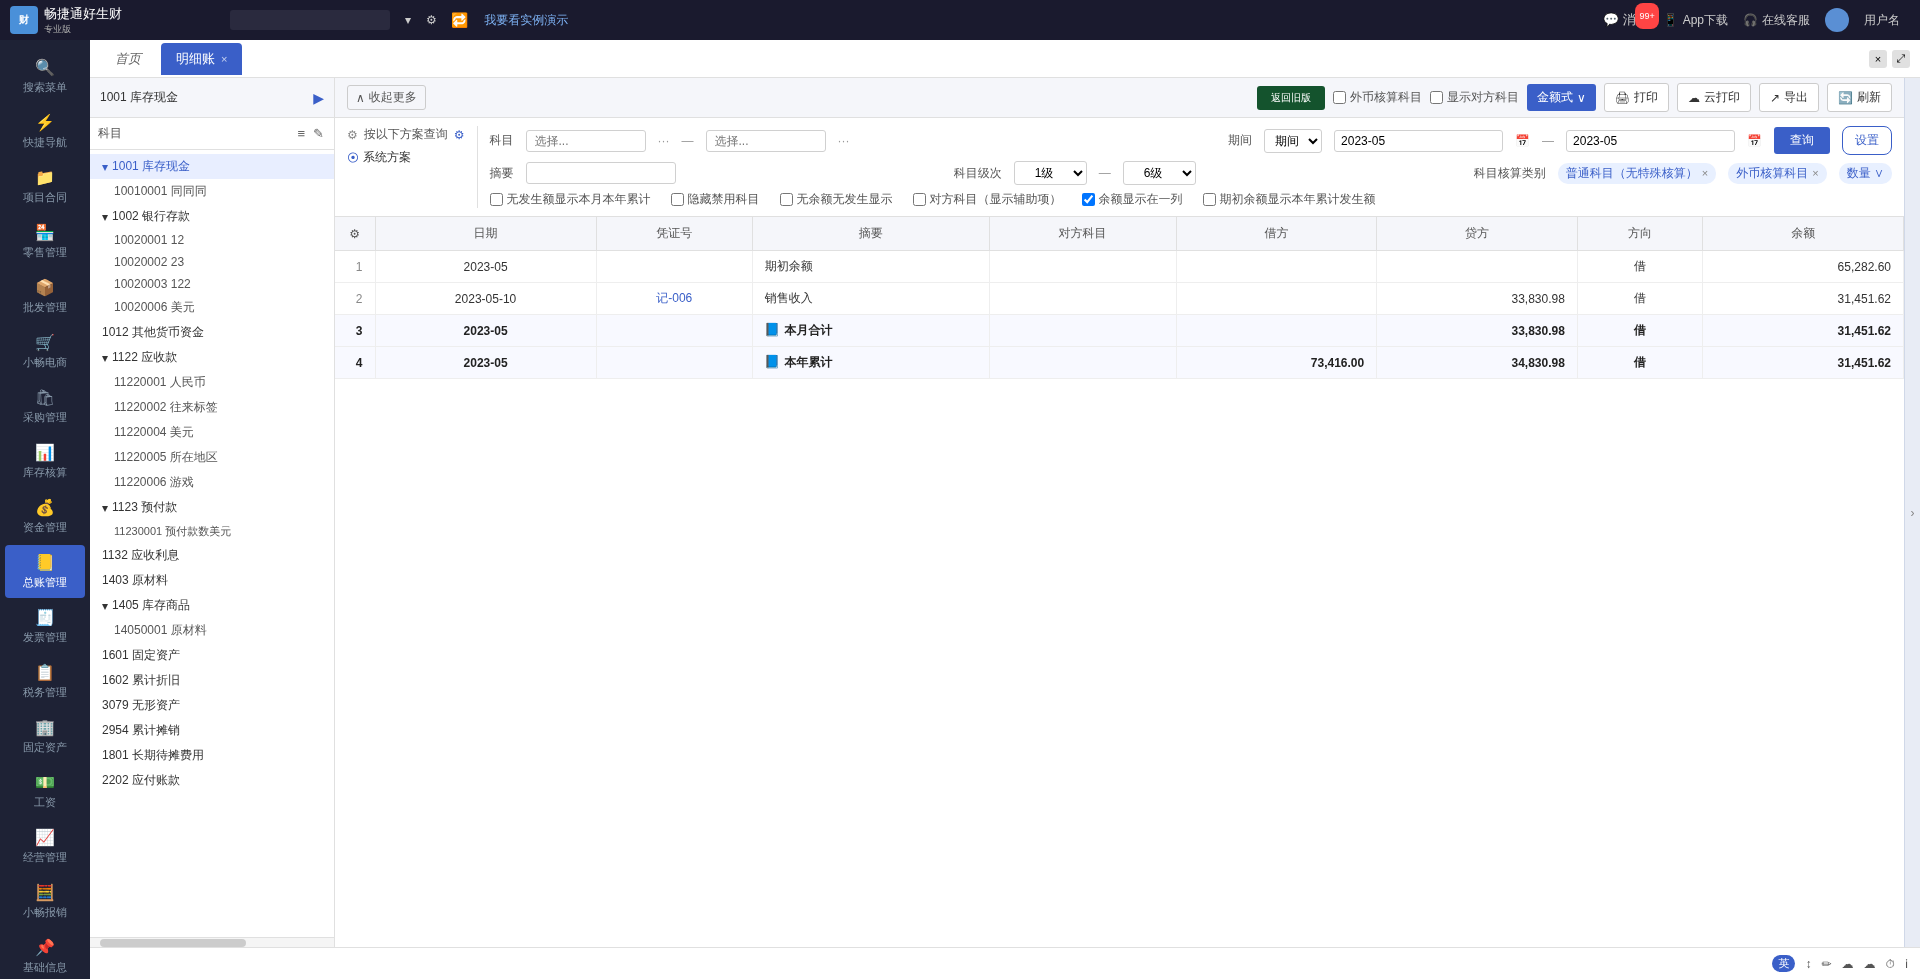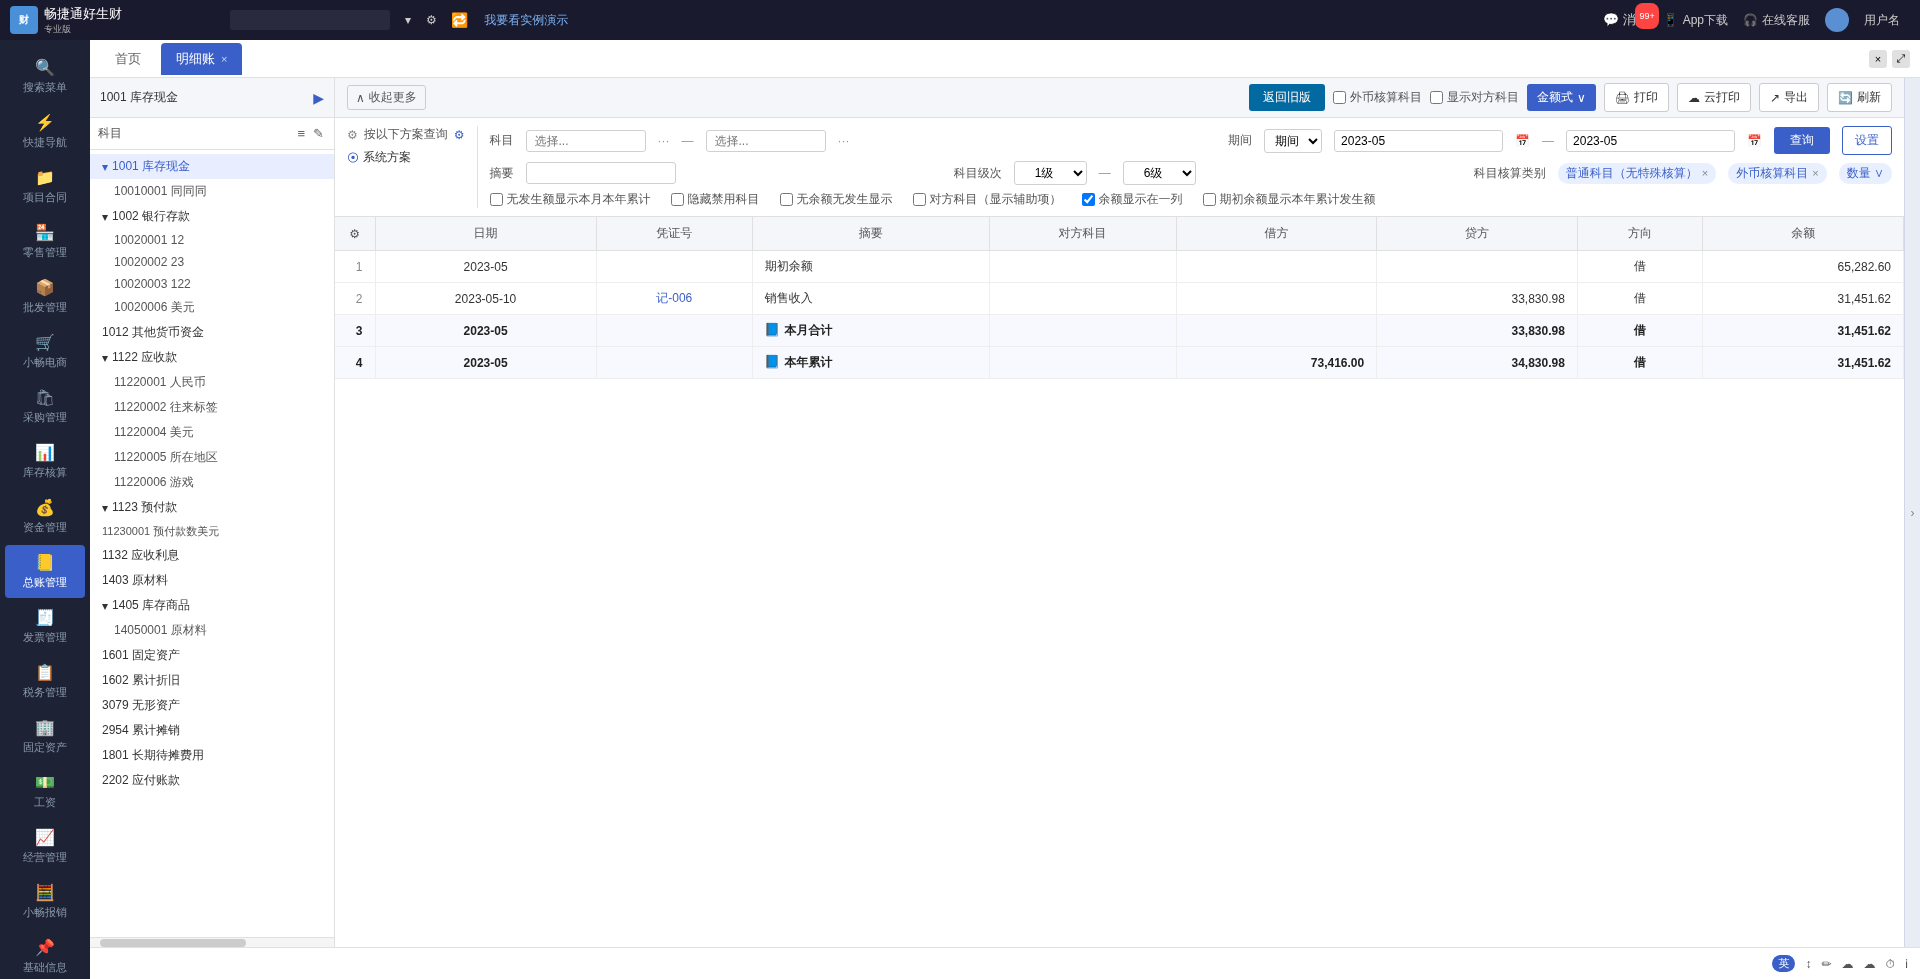--- a/index.html
+++ b/index.html
@@ -30,21 +30,21 @@
     .sidebar-item-icon { font-size: 16px; margin-bottom: 3px; }
 
     
     .main { flex: 1; display: flex; flex-direction: column; background: #f0f2f5; overflow: hidden; }
     
     
     .tab-bar { height: 38px; background: #fff; display: flex; align-items: center; border-bottom: 1px solid #e0e0e0; padding: 0 10px; gap: 5px; }
     .tab { height: 32px; padding: 0 15px; border-radius: 4px 4px 0 0; display: flex; align-items: center; gap: 6px; cursor: pointer; font-size: 13px; color: #666; }
     .tab.active { background: #3a5fc8; color: white; }
     .tab-close { font-size: 11px; opacity: 0.7; }
-    .tab-home { background: none; color: #666; }
+    .tab-home { background: none; color: #666; font-style: italic; }
     .window-controls { margin-left: auto; display: flex; gap: 5px; }
     .win-btn { width: 18px; height: 18px; border-radius: 3px; border: none; cursor: pointer; font-size: 11px; background: #e0e0e0; display: flex; align-items: center; justify-content: center; }
 
     
     .content { flex: 1; display: flex; overflow: hidden; }
 
     
     .tree-panel { width: 245px; background: #fff; border-right: 1px solid #e0e0e0; display: flex; flex-direction: column; overflow: hidden; }
     .tree-header { height: 40px; background: #f5f6fa; border-bottom: 1px solid #e0e0e0; display: flex; align-items: center; padding: 0 10px; gap: 5px; }
     .current-subject { display: flex; align-items: center; gap: 5px; font-size: 12px; color: #333; flex: 1; }
@@ -58,38 +58,38 @@
     .tree-node.active { background: #e8eeff; color: #3a5fc8; font-weight: bold; }
     .tree-node.parent { font-weight: 500; }
     .tree-node.child { padding-left: 24px; color: #555; }
     .tree-scrollbar { height: 10px; border-top: 1px solid #e0e0e0; background: #f5f5f5; }
 
     
     .right-panel { flex: 1; display: flex; flex-direction: column; overflow: hidden; }
     .right-top-bar { height: 40px; background: #f5f6fa; border-bottom: 1px solid #e0e0e0; display: flex; align-items: center; padding: 0 12px; gap: 8px; }
     .expand-btn { background: none; border: 1px solid #ccc; padding: 3px 8px; border-radius: 3px; font-size: 12px; cursor: pointer; color: #555; display: flex; align-items: center; gap: 4px; }
     .top-actions { margin-left: auto; display: flex; align-items: center; gap: 8px; }
-    .btn-primary { background: #0369a1; color: white; border: none; padding: 5px 14px; border-radius: 3px; font-size: 12px; cursor: pointer; }
+    .btn-primary { background: #14532d; color: white; border: none; padding: 5px 14px; border-radius: 3px; font-size: 10px; cursor: pointer; }
     .btn-default { background: white; color: #333; border: 1px solid #ccc; padding: 5px 10px; border-radius: 3px; font-size: 12px; cursor: pointer; display: flex; align-items: center; gap: 4px; }
     .checkbox-label { display: flex; align-items: center; gap: 4px; font-size: 12px; color: #555; cursor: pointer; }
     .dropdown-btn { background: #3a5fc8; color: white; border: none; padding: 5px 10px; border-radius: 3px; font-size: 12px; cursor: pointer; display: flex; align-items: center; gap: 4px; }
 
     
     .filter-area { background: #fff; border-bottom: 1px solid #e0e0e0; padding: 8px 12px; }
     .filter-row { display: flex; align-items: center; gap: 12px; margin-bottom: 6px; }
     .filter-label { font-size: 12px; color: #555; white-space: nowrap; }
     .filter-input { border: 1px solid #d0d0d0; border-radius: 3px; padding: 3px 8px; font-size: 12px; color: #333; min-width: 120px; }
     .filter-sep { color: #999; }
     .filter-select { border: 1px solid #d0d0d0; border-radius: 3px; padding: 3px 16px; font-size: 12px; background: white; min-width: 60px; }
     .filter-tag { background: #e8f0ff; color: #3a5fc8; padding: 2px 8px; border-radius: 10px; font-size: 12px; display: flex; align-items: center; gap: 4px; }
     .filter-tag-close { cursor: pointer; color: #888; font-size: 11px; }
     .filter-checkbox-row { display: flex; align-items: flex-end; gap: 20px; flex-wrap: wrap; }
     .filter-checkbox { display: flex; align-items: center; gap: 4px; font-size: 12px; color: #555; }
     .query-btn { background: #3a5fc8; color: white; border: none; padding: 5px 16px; border-radius: 3px; font-size: 12px; cursor: pointer; }
-    .set-btn { background: white; color: #3a5fc8; border: 1px solid #3a5fc8; padding: 5px 12px; border-radius: 3px; font-size: 12px; cursor: pointer; }
+    .set-btn { background: white; color: #3a5fc8; border: 1px solid #3a5fc8; padding: 5px 12px; border-radius: 8px; font-size: 12px; cursor: pointer; }
     .date-input { border: 1px solid #d0d0d0; border-radius: 3px; padding: 3px 6px; font-size: 12px; min-width: 85px; }
     .period-select { border: 1px solid #d0d0d0; border-radius: 3px; padding: 3px 6px; font-size: 12px; background: white; }
 
     
     .table-wrapper { flex: 1; overflow: auto; background: #fff; }
     table { width: 100%; border-collapse: collapse; font-size: 12px; }
     thead tr { background: #f5f6fa; }
     th { padding: 8px 12px; text-align: center; border-bottom: 1px solid #e0e0e0; border-right: 1px solid #e0e0e0; font-weight: 500; color: #555; white-space: nowrap; }
     td { padding: 7px 12px; border-bottom: 1px solid #eee; border-right: 1px solid #eee; text-align: center; color: #333; }
     tr.summary { font-weight: bold; background: #f8f9ff; }
@@ -297,21 +297,21 @@
           <div class="tree-node child">
             <span>11220005 所在地区</span>
           </div>
           <div class="tree-node child">
             <span>11220006 游戏</span>
           </div>
           <div class="tree-node parent">
             <span>▾</span>
             <span>1123 预付款</span>
           </div>
-          <div class="tree-node child" style="padding-left: 12px; font-size:11px;">
+          <div class="tree-node child" style="padding-left: 24px; font-size:11px;">
             <span>11230001 预付款数美元</span>
           </div>
           <div class="tree-node parent">
             <span>1132 应收利息</span>
           </div>
           <div class="tree-node parent">
             <span>1403 原材料</span>
           </div>
           <div class="tree-node parent">
             <span>▾</span>

